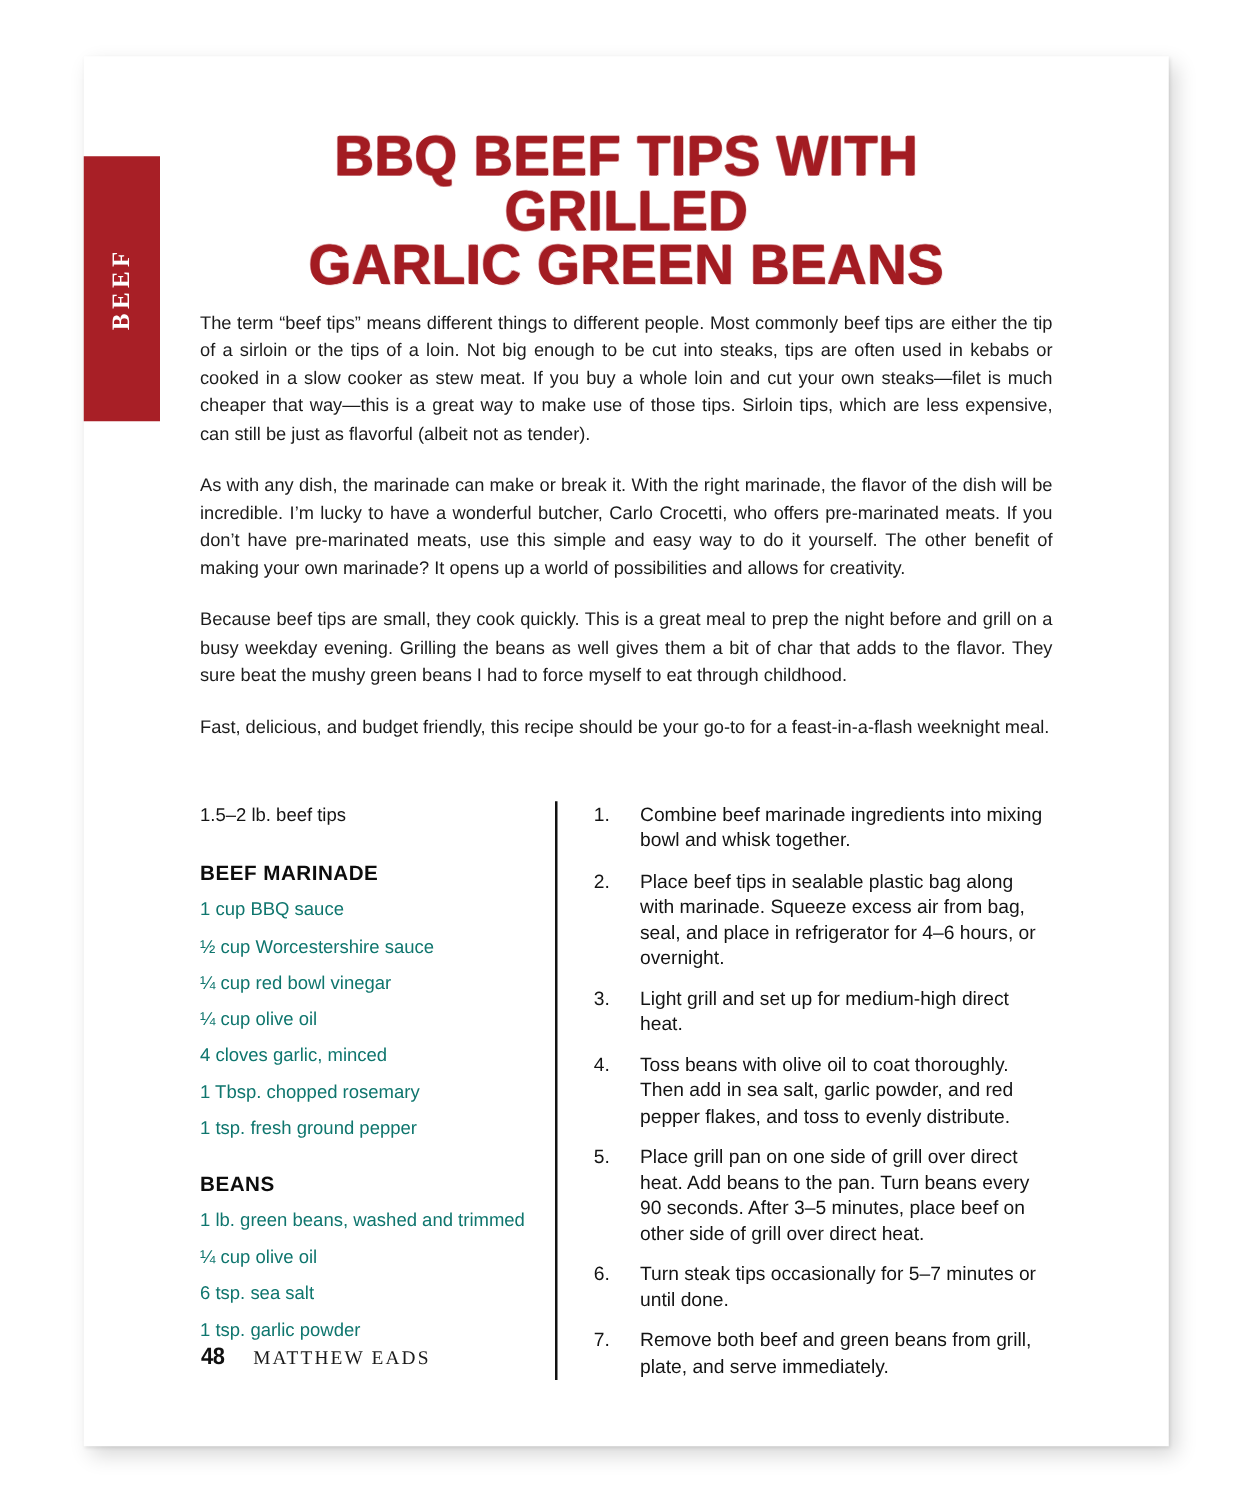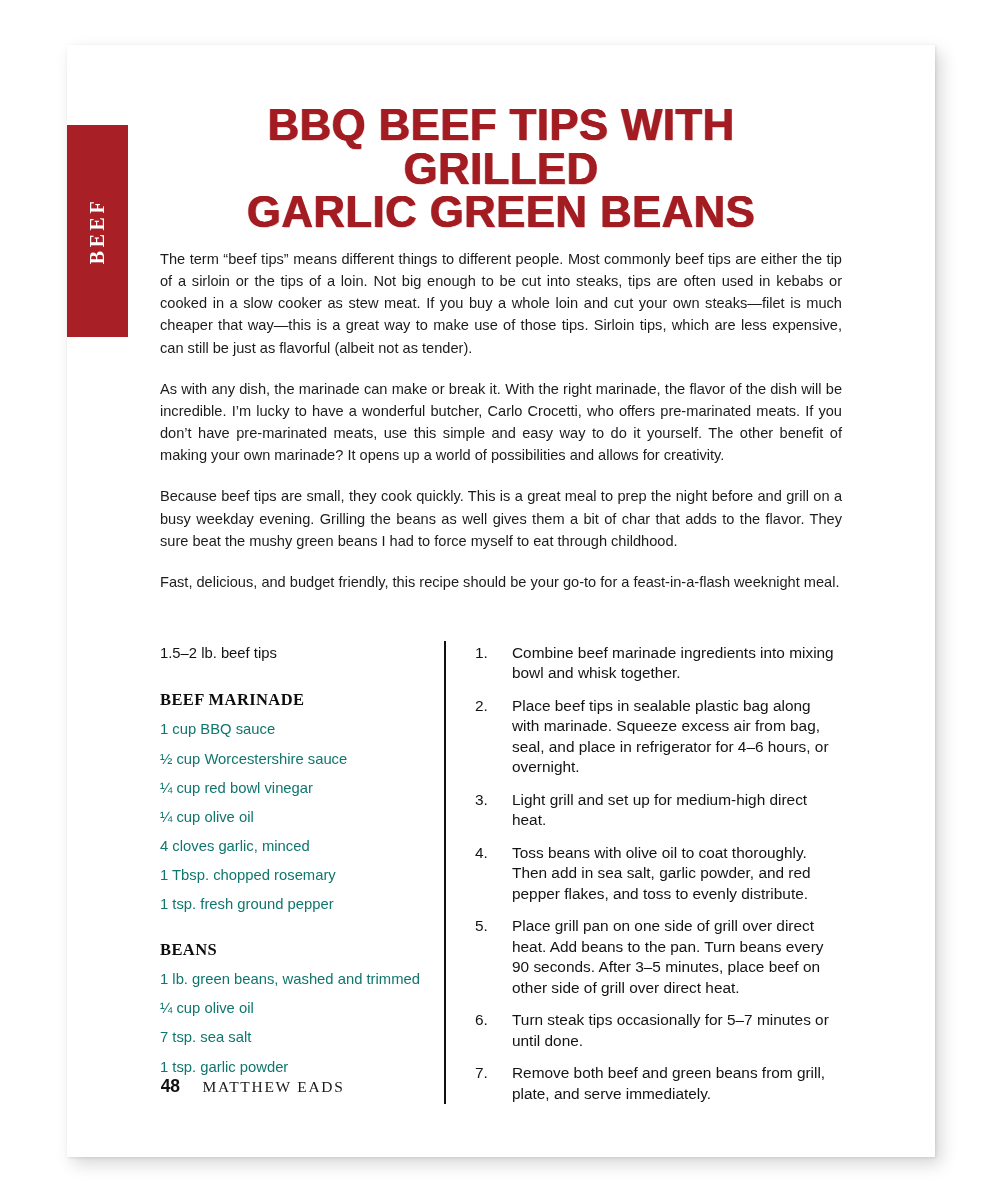--- a/index.html
+++ b/index.html
@@ -134,21 +134,21 @@
   
   .ing-lead {
     font-size: 14.8px;
     line-height: 1.45;
     color: #141414;
     margin: 0 0 26px 0;
   }
   .ing-group { margin: 0 0 26px 0; }
   .ing-group:last-child { margin-bottom: 0; }
   .ing-heading {
-    font-family: Liberation Serif, serif;
+    font-family: Liberation Sans, sans-serif;
     font-weight: bold;
     font-size: 16.5px;
     letter-spacing: 0.4px;
     color: #0d0d0d;
     margin: 0 0 9px 0;
     text-transform: uppercase;
   }
   .ing-list {
     list-style: none;
     margin: 0;
@@ -257,21 +257,21 @@
             <li>1 Tbsp. chopped rosemary</li>
             <li>1 tsp. fresh ground pepper</li>
           </ul>
         </div>
 
         <div class="ing-group">
           <div class="ing-heading">BEANS</div>
           <ul class="ing-list">
             <li>1 lb. green beans, washed and trimmed</li>
             <li>¼ cup olive oil</li>
-            <li>7 tsp. sea salt</li>
+            <li>6 tsp. sea salt</li>
             <li>1 tsp. garlic powder</li>
           </ul>
         </div>
 
       </div>
 
       <div id="column-divider"></div>
 
       <div id="directions-col">
         <ol id="directions-list">

